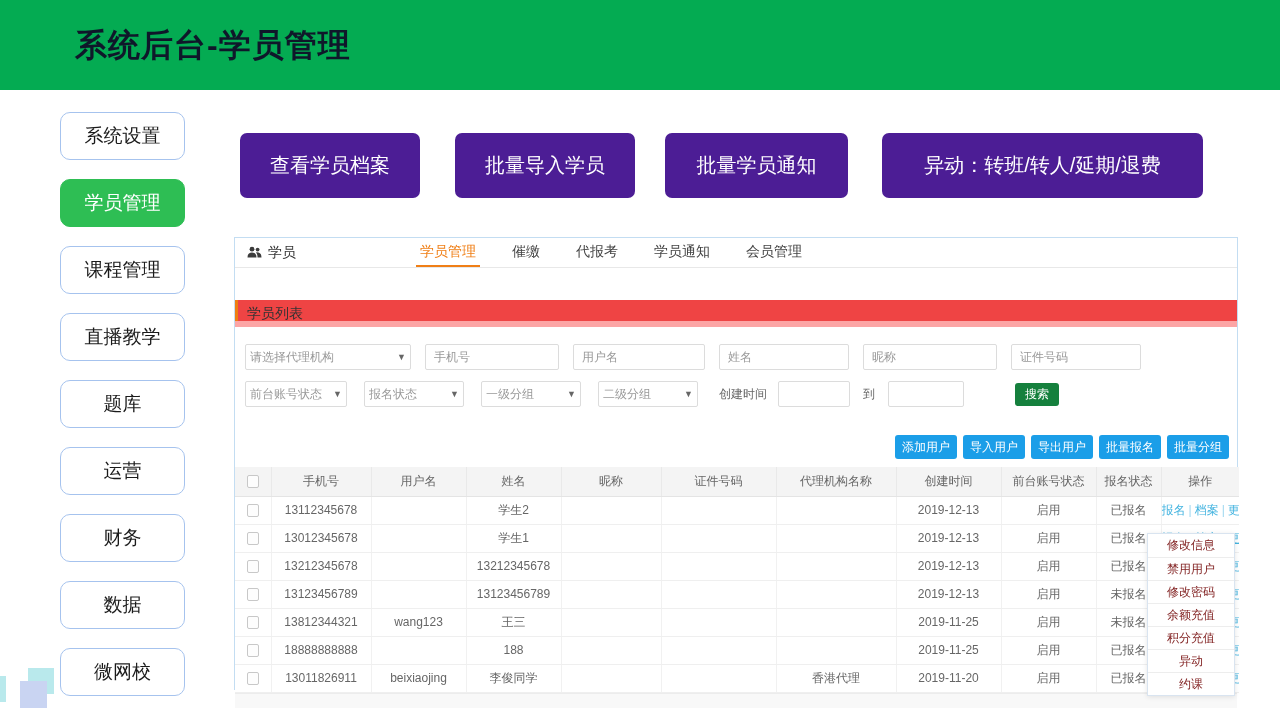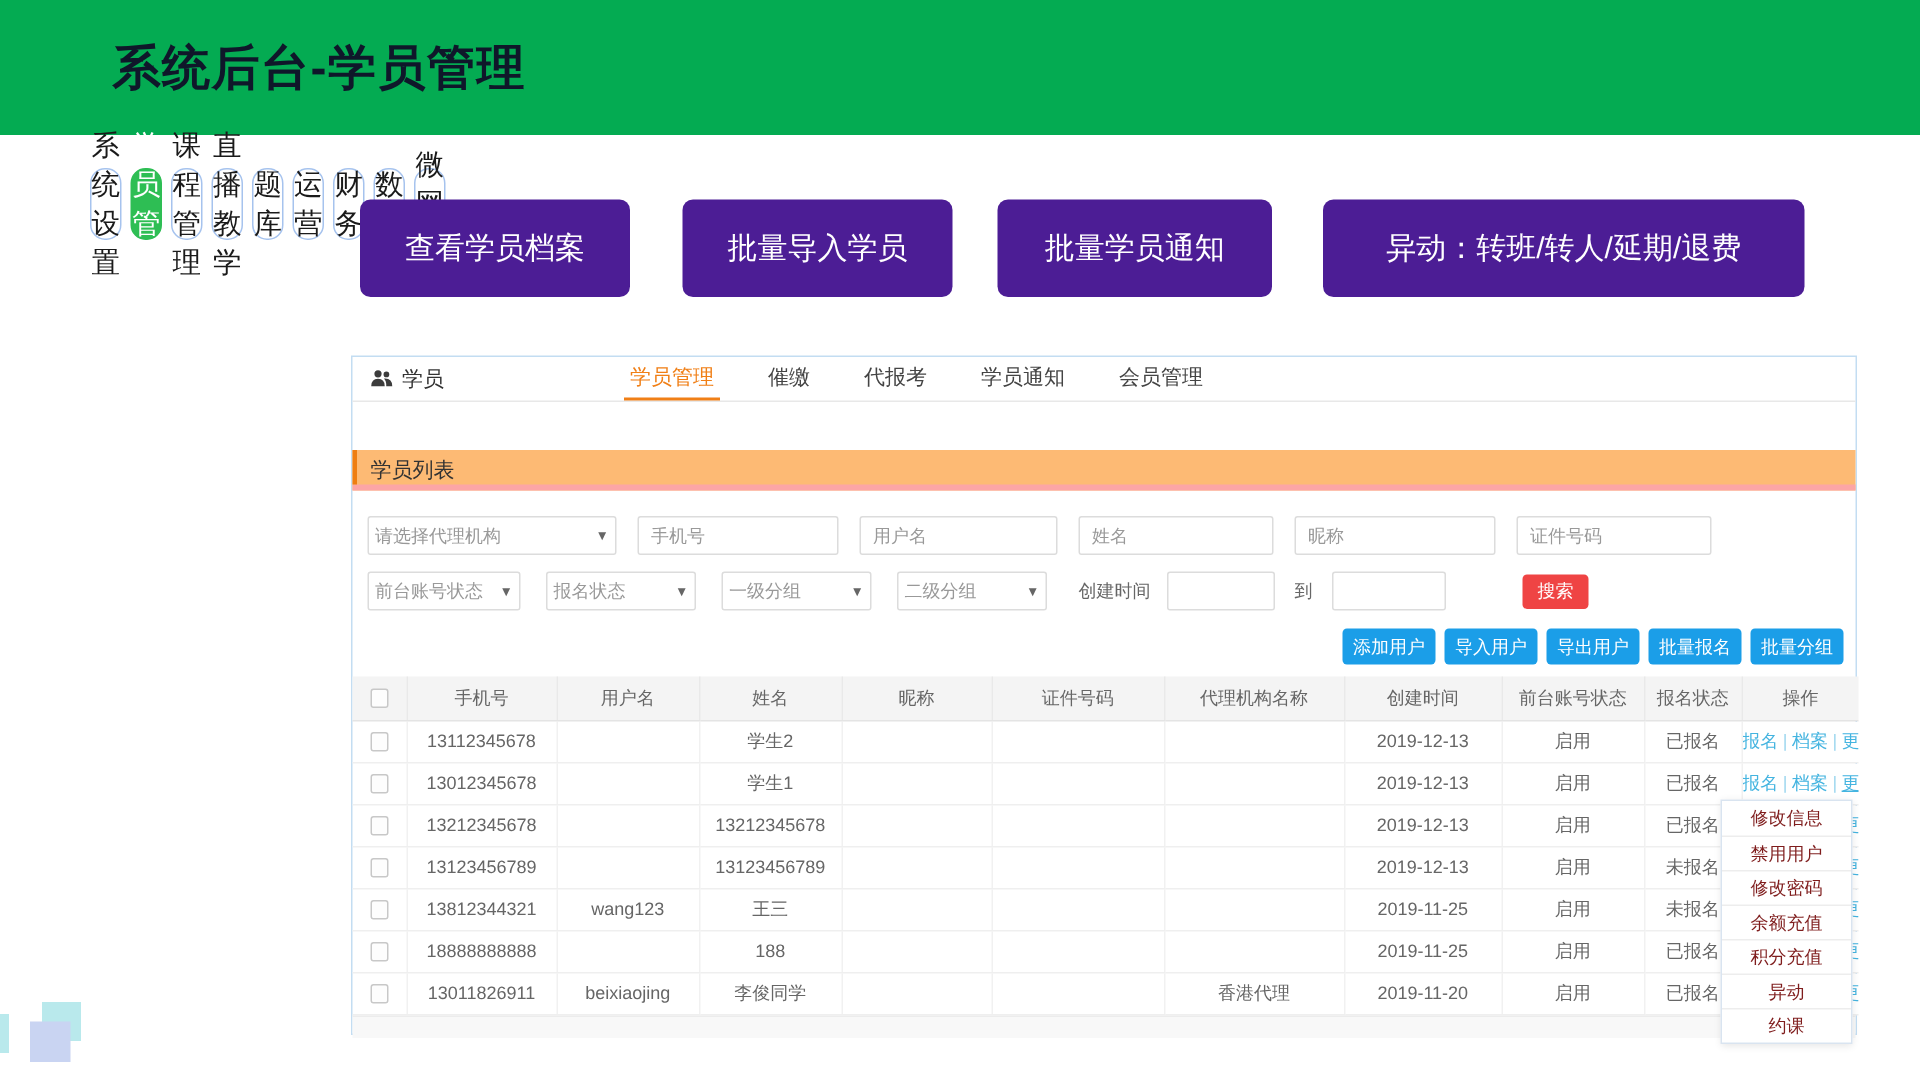--- a/index.html
+++ b/index.html
@@ -2,55 +2,55 @@
 <html><head>
 <meta charset="utf-8">
 <style>
   * { margin:0; padding:0; box-sizing:border-box; }
   html,body { width:1280px; height:720px; }
   body { font-family:"Liberation Sans","DejaVu Sans",sans-serif; background:#fff; position:relative; overflow:hidden; }
 
   .page-header { position:absolute; left:0; top:0; width:1280px; height:90px; background:#04AB52; }
   .page-title { position:absolute; left:75px; top:24px; color:#0f172a; font-size:32px; font-weight:bold; letter-spacing:1px; }
 
-  .sidebar { position:absolute; left:60px; top:112px; width:125px; display:flex; flex-direction:row; gap:6px; }
+  .sidebar { position:absolute; left:60px; top:112px; width:125px; display:flex; flex-direction:column; gap:19px; }
   .side-item { height:48px; border:1px solid #A6C3EE; border-radius:10px; background:#fff; color:#1a1a1a;
     font-size:19px; display:flex; align-items:center; justify-content:center; cursor:pointer; }
   .side-item.active { background:#2EBE54; border-color:#2EBE54; color:#fff; }
 
   .qa-btn { position:absolute; top:133px; height:65px; background:#4c1d95; border:none; border-radius:7px;
     color:#fff; font-size:20px; font-family:inherit; cursor:pointer; }
 
   .panel { position:absolute; left:234px; top:237px; width:1004px; height:453px; background:#fff;
     border:1px solid #C3DDF2; overflow:visible; }
   .panel-top { height:30px; display:flex; align-items:center; border-bottom:1px solid #E8E8E8; padding:0 12px; }
   .module { display:flex; align-items:center; gap:6px; font-size:14px; color:#333; }
   .tabs { display:flex; gap:28px; margin-left:120px; height:100%; align-items:stretch; }
   .tab { font-size:14px; color:#444; display:flex; align-items:center; padding:0 4px; border-bottom:2px solid transparent; cursor:pointer; }
   .tab.active { color:#F07F16; border-bottom-color:#F07F16; }
 
-  .section-band { margin-top:32px; height:27px; background:#fdba74; border-bottom:4px solid #fca5a5; position:relative;padding-left:32px; }
+  .section-band { margin-top:32px; height:27px; background:#ef4444; border-bottom:6px solid #fca5a5; position:relative;padding-left:32px; }
   .orange-bar { position:absolute; left:0; top:0; width:3px; height:100%; background:#EE7E12; }
   .section-title { position:absolute; left:12px; top:0; line-height:27px; font-size:14px; color:#333; }
 
   .frow { display:flex; align-items:center; margin:17px 10px 0 10px; gap:14px; }
   .frow.second { margin-top:11px; gap:17px; }
   .f-select { height:26px; border:1px solid #DCDCDC; border-radius:2px; background:#fff; display:flex;
     align-items:center; justify-content:space-between; padding:0 4px; font-size:12px; color:#999; cursor:pointer; }
   .f-select .caret { color:#666; font-size:9px; margin-left:6px; }
   .f-input { height:26px; border:1px solid #DCDCDC; border-radius:2px; background:#fff; padding:0 8px;
     font-size:12px; color:#333; font-family:inherit; }
   .f-input::placeholder { color:#999; }
   .f-label { font-size:12px; color:#666; }
-  .search-btn { height:23px; width:44px; background:#ef4444; color:#fff; border:none; border-radius:3px;
+  .search-btn { height:23px; width:44px; background:#15803d; color:#fff; border:none; border-radius:3px;
     font-size:12px; font-family:inherit; margin-left:34px; cursor:pointer; }
 
   .actions-row { display:flex; justify-content:flex-end; gap:6px; margin:12px 8px 0 0; }
   .bulk-btn { height:24px; width:62px; background:#1B9EE8; color:#fff; border:none; border-radius:3px;
-    font-size:12px; font-family:inherit; cursor:pointer; }
+    font-size:12px; font-family:inherit; cursor:pointer;margin-top:16px; }
 
   .tbl { width:100%; border-collapse:collapse; margin-top:8px; table-layout:fixed; }
   .tbl th { height:29px; background:#F4F4F4; color:#666; font-size:12px; font-weight:normal;
     border-bottom:1px solid #E4E4E4; border-right:1px solid #E9E9E9; }
   .tbl th:last-child, .tbl td:last-child { border-right:none; }
   .tbl td { height:28px; color:#666; font-size:12px; text-align:center; background:#fff;
     border-bottom:1px solid #EFEFEF; border-right:1px solid #F1F1F1; overflow:hidden; white-space:nowrap; }
   .red { color:#E04B4B; }
   .checkbox { display:inline-block; width:12px; height:13px; border:1px solid #C8C8C8; border-radius:2px;
     background:#FDFDFD; vertical-align:middle; cursor:pointer; }

